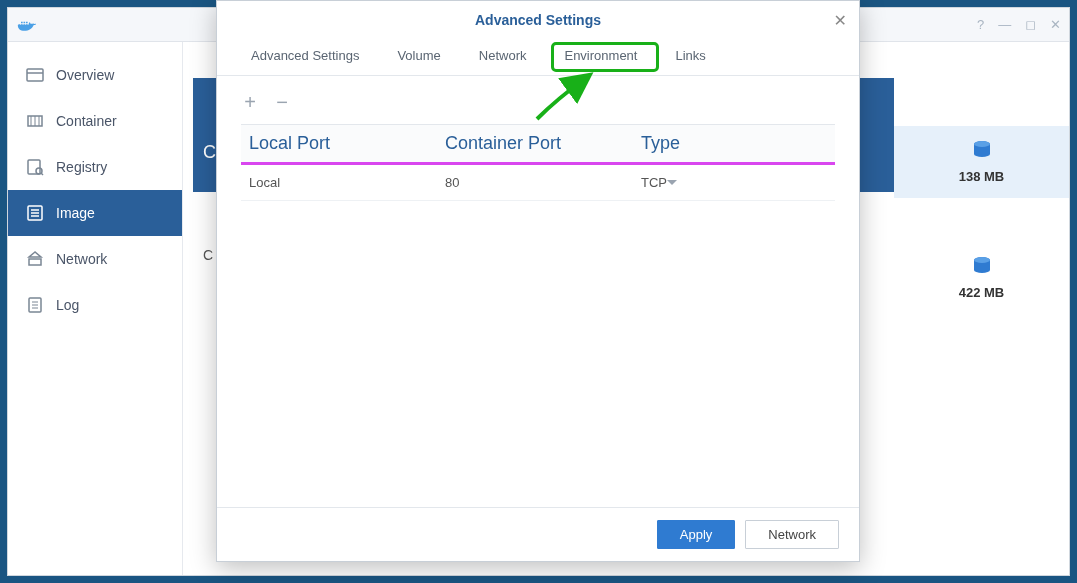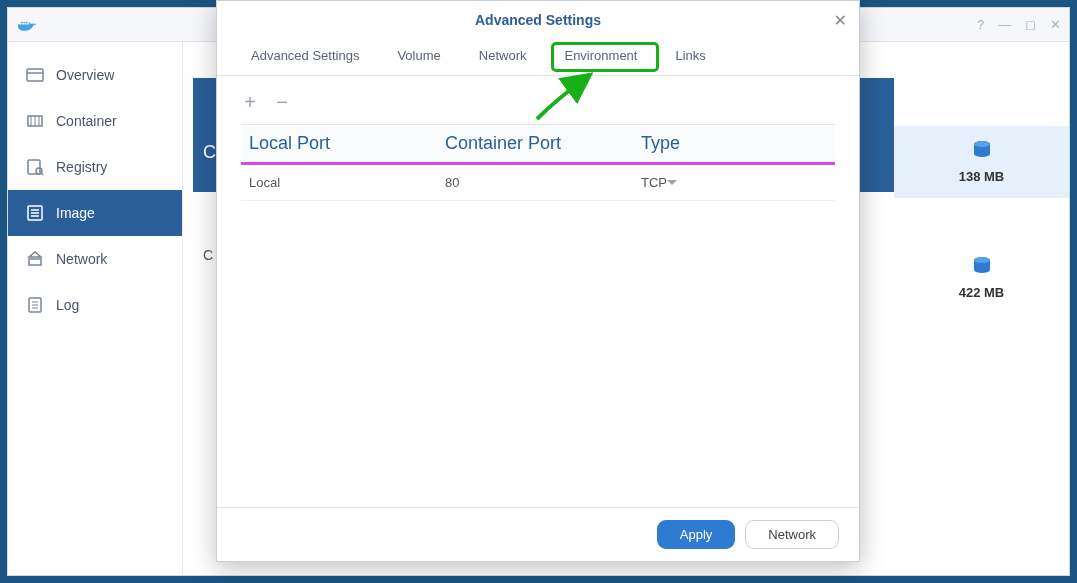--- a/index.html
+++ b/index.html
@@ -196,21 +196,21 @@
       border-top:5px solid #9aa4b0;
     }
     .modal-footer{
       border-top:1px solid #e3e7ec;
       padding:12px 20px;
       display:flex;justify-content:flex-end;gap:10px;
     }
     .btn{
       padding:6px 22px;
       font-size:13px;
-      border-radius:9px;
+      border-radius:1px;
       border:1px solid #c8cfd7;
       background:#fff;
       color:#444;
       cursor:pointer;
     }
     .btn.primary{
       background:#2f7bd1;
       border-color:#2f7bd1;
       color:#fff;
     }

